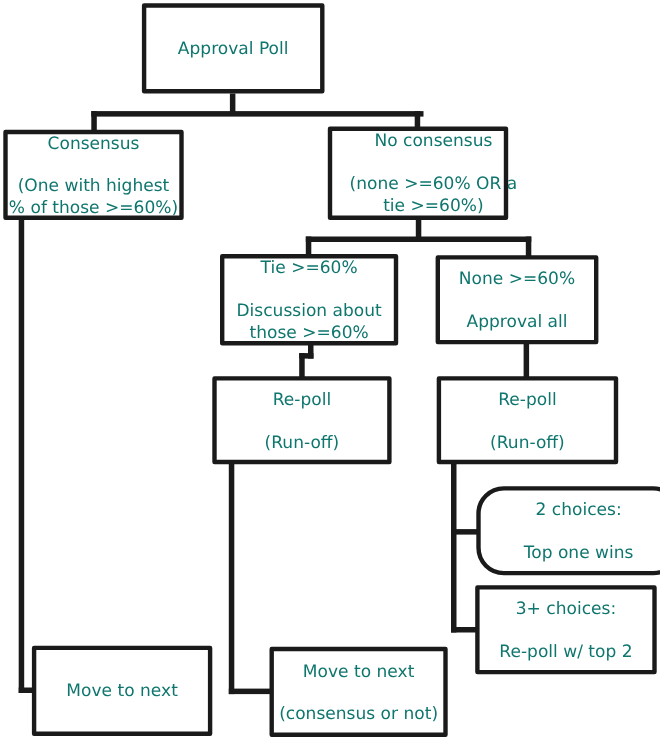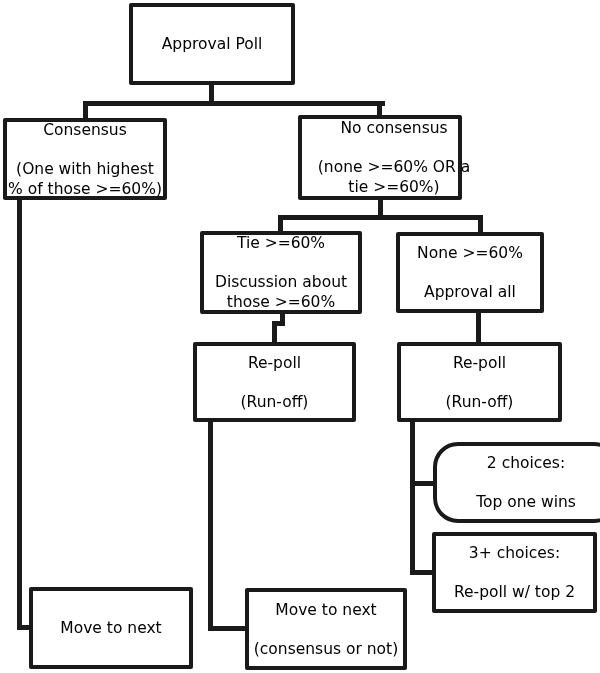--- a/index.html
+++ b/index.html
@@ -14,21 +14,21 @@
     height: 673px;
     background: #ffffff;
     overflow: hidden;
   }
   .box {
     position: absolute;
     box-sizing: border-box;
     background: #ffffff;
     border: 4px solid #1a1a1a;
     border-radius: 2px;
-    color: #000000;
+    color: #0f766e;
     display: flex;
     flex-direction: column;
     align-items: center;
     justify-content: center;
     text-align: center;
     font-size: 15.5px;
     line-height: 20px;
     z-index: 2;
   }
   .ln {

